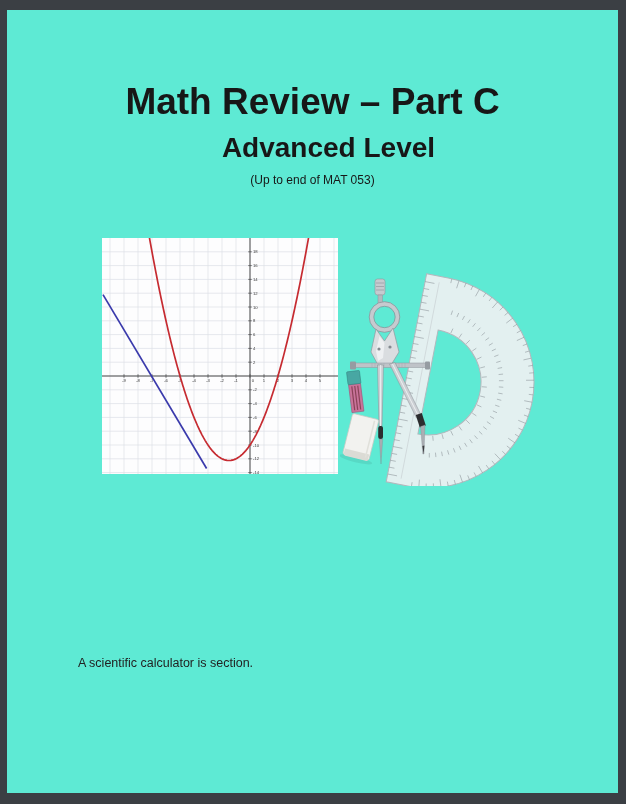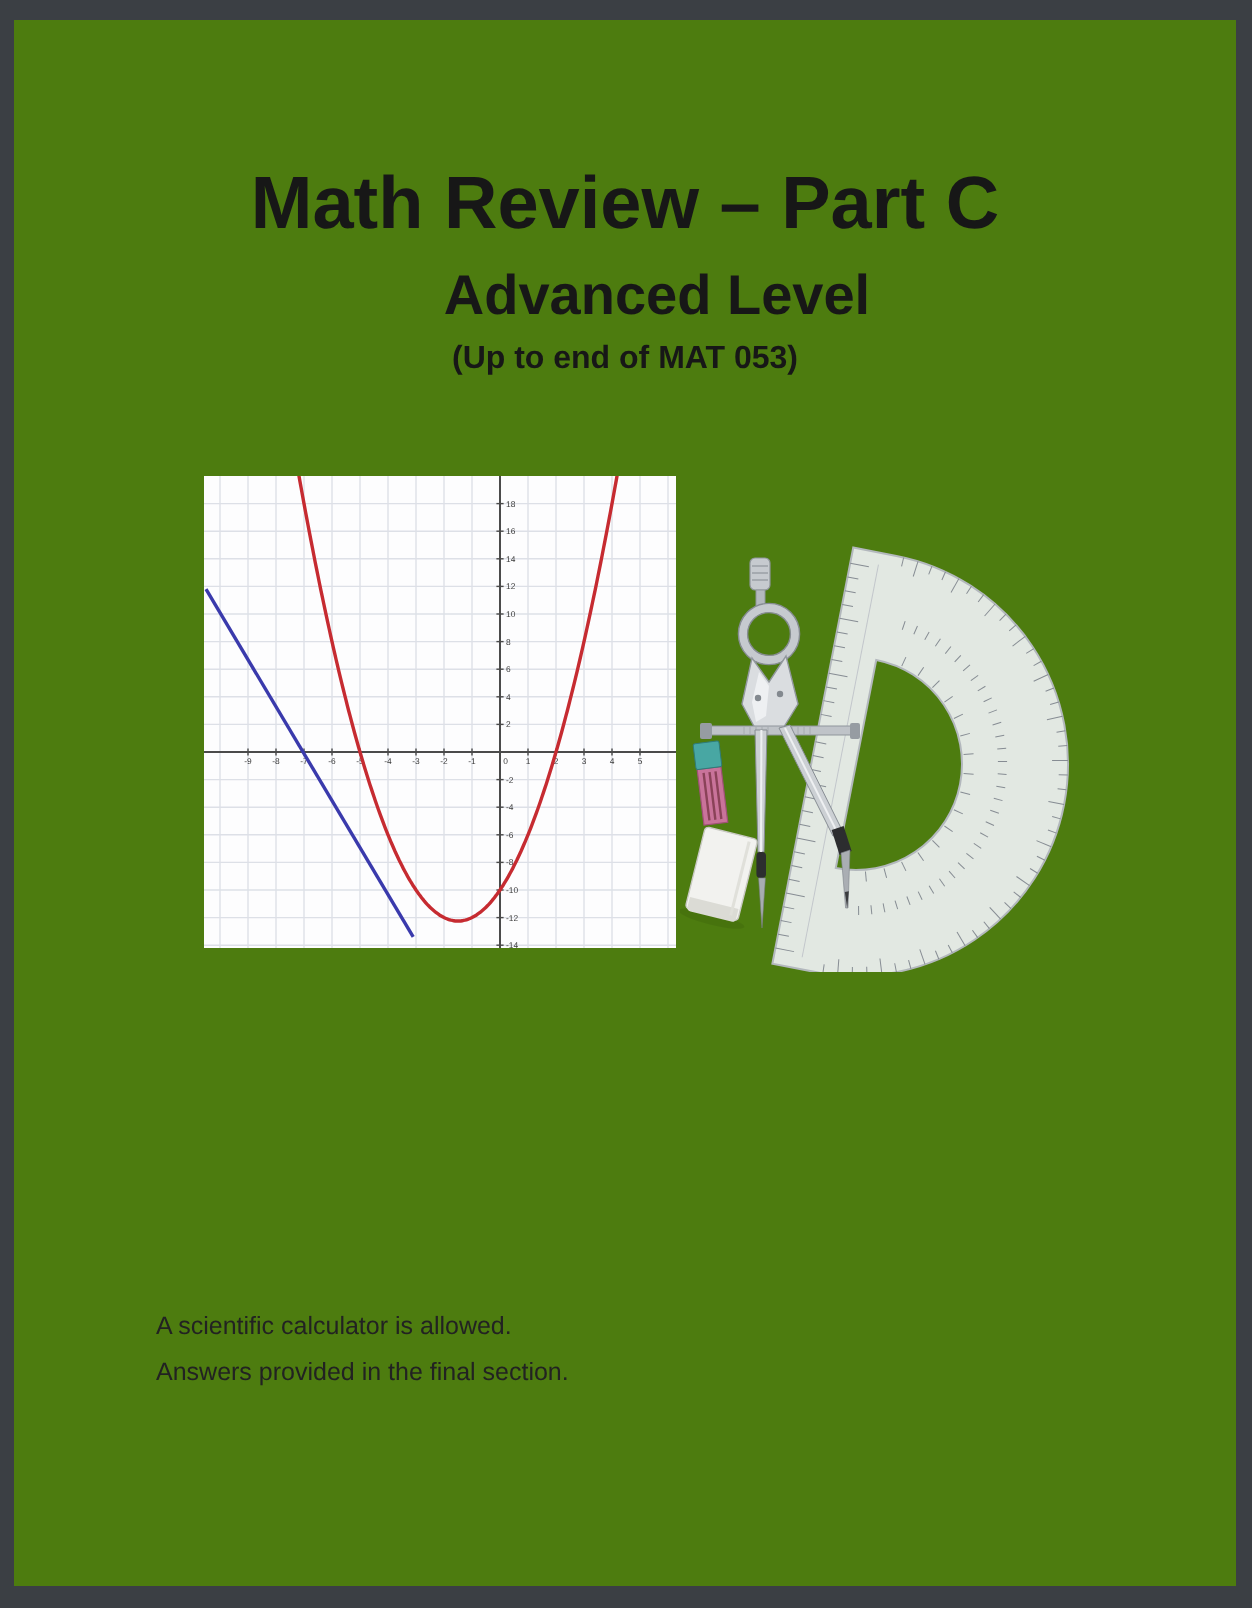--- a/index.html
+++ b/index.html
@@ -3,33 +3,33 @@
 <meta charset="utf-8">
 <style>
   html,body{margin:0;padding:0;}
   body{
     width:626px;height:804px;overflow:hidden;position:relative;
     background:#3b3f44;
     font-family:"Liberation Sans","DejaVu Sans",sans-serif;
   }
   .page{
     position:absolute;left:7px;top:10px;width:611px;height:783px;
-    background:#4d7c0f;
+    background:#5eead4;
   }
   .title{
     position:absolute;top:72px;left:0;width:100%;text-align:center;
     font-size:37px;font-weight:bold;color:#171717;line-height:40px;margin:0;
   }
   .subtitle{
     position:absolute;top:122px;left:0;width:100%;text-align:center;
     font-size:28px;font-weight:bold;color:#171717;line-height:32px;margin:0;padding-left:16px;
   }
   .note{
     position:absolute;top:160px;left:0;width:100%;text-align:center;
-    font-size:16px;font-weight:bold;color:#171717;line-height:20px;
+    font-size:12px;font-weight:normal;color:#171717;line-height:20px;
   }
   .graph-svg{position:absolute;left:95px;top:228px;}
   .tools-svg{position:absolute;left:333px;top:248px;}
   .footer-line{position:absolute;left:71px;margin:0;font-size:12.5px;color:#222;line-height:16px;}
   .footer-1{top:645px;}
   .footer-2{top:668px;}
 </style>
 </head>
 <body>
 
@@ -314,15 +314,14 @@
     </g>
 
     <g transform="rotate(14 21 180)">
       <ellipse cx="21" cy="202" rx="17" ry="3" fill="#000000" opacity="0.07"></ellipse>
       <rect x="7" y="158" width="27" height="42" rx="2" fill="#f2f2ef" stroke="#c9c9c3" stroke-width="0.7"></rect>
       <path d="M8,194 h25 v5 a2,2 0 0 1 -2,2 h-21 a2,2 0 0 1 -2,-2 Z" fill="#dbdbd5"></path>
       <line x1="30" y1="160" x2="30" y2="198" stroke="#e0e0da" stroke-width="1.5"></line>
     </g>
   </svg>
 
-  <p class="footer-line footer-1">A scientific calculator is allowed.</p>
-  <p class="footer-line footer-2">Answers provided in the final section.</p>
+  <p class="footer-line footer-1">A scientific calculator is section.</p>
 </div>
 
 </body></html>

